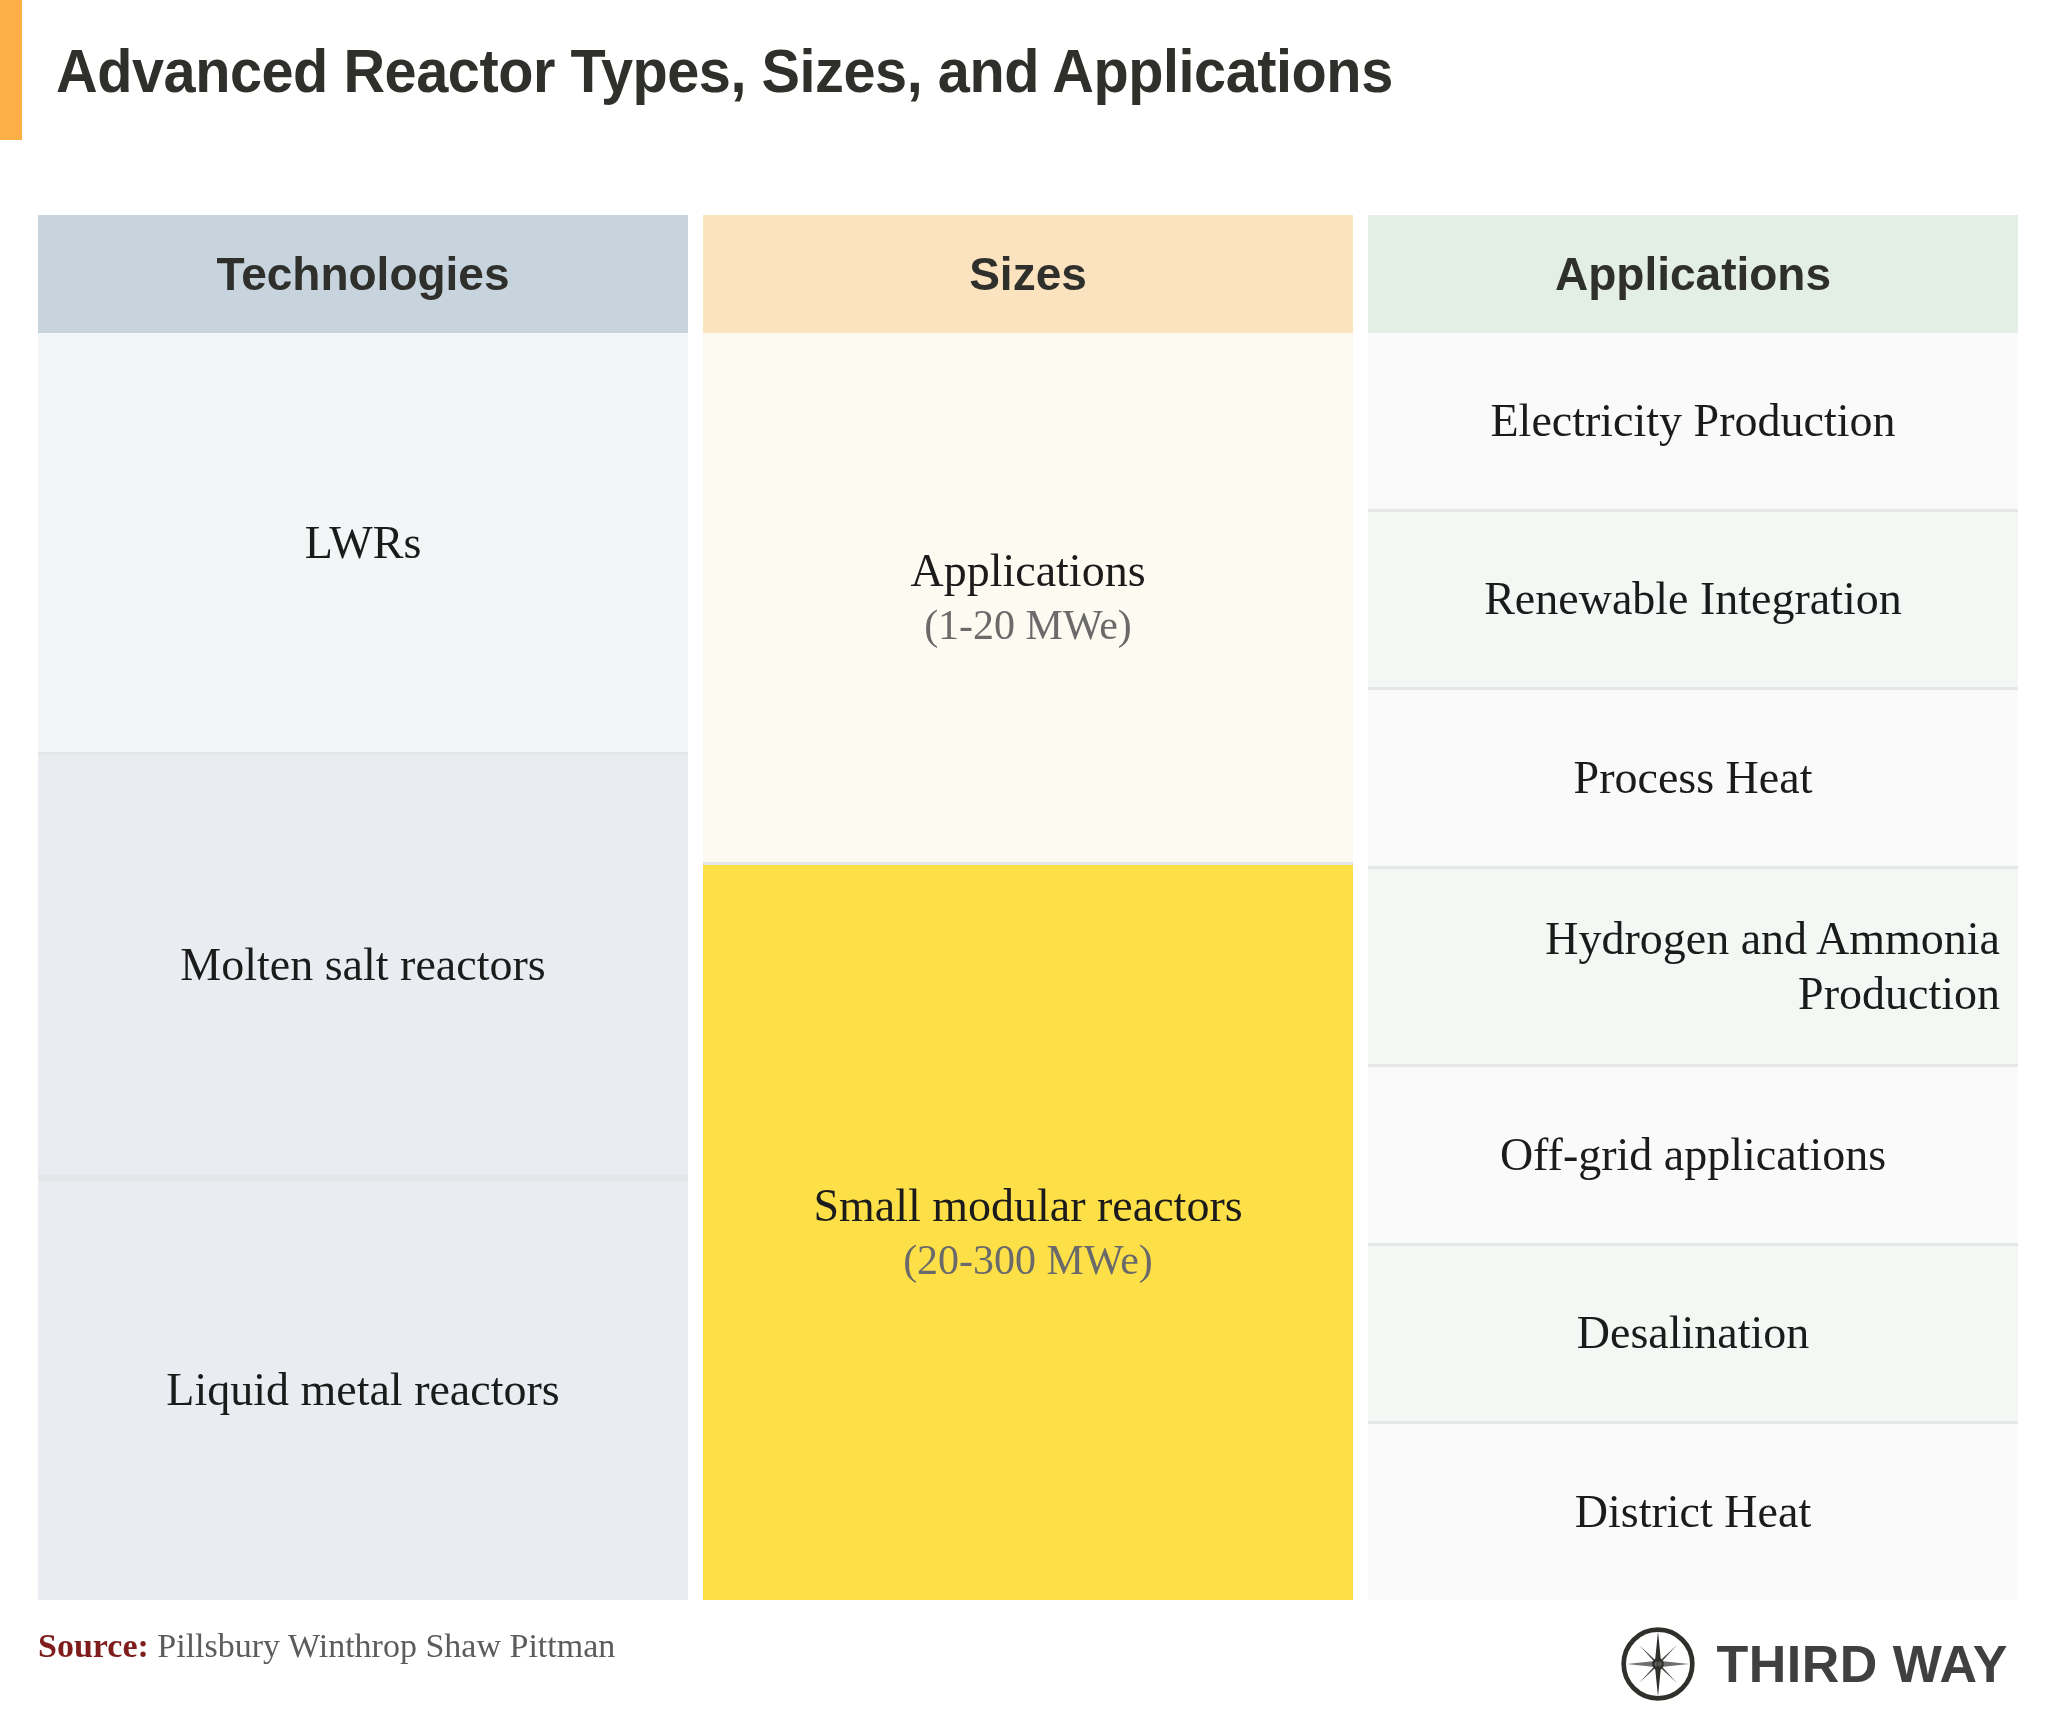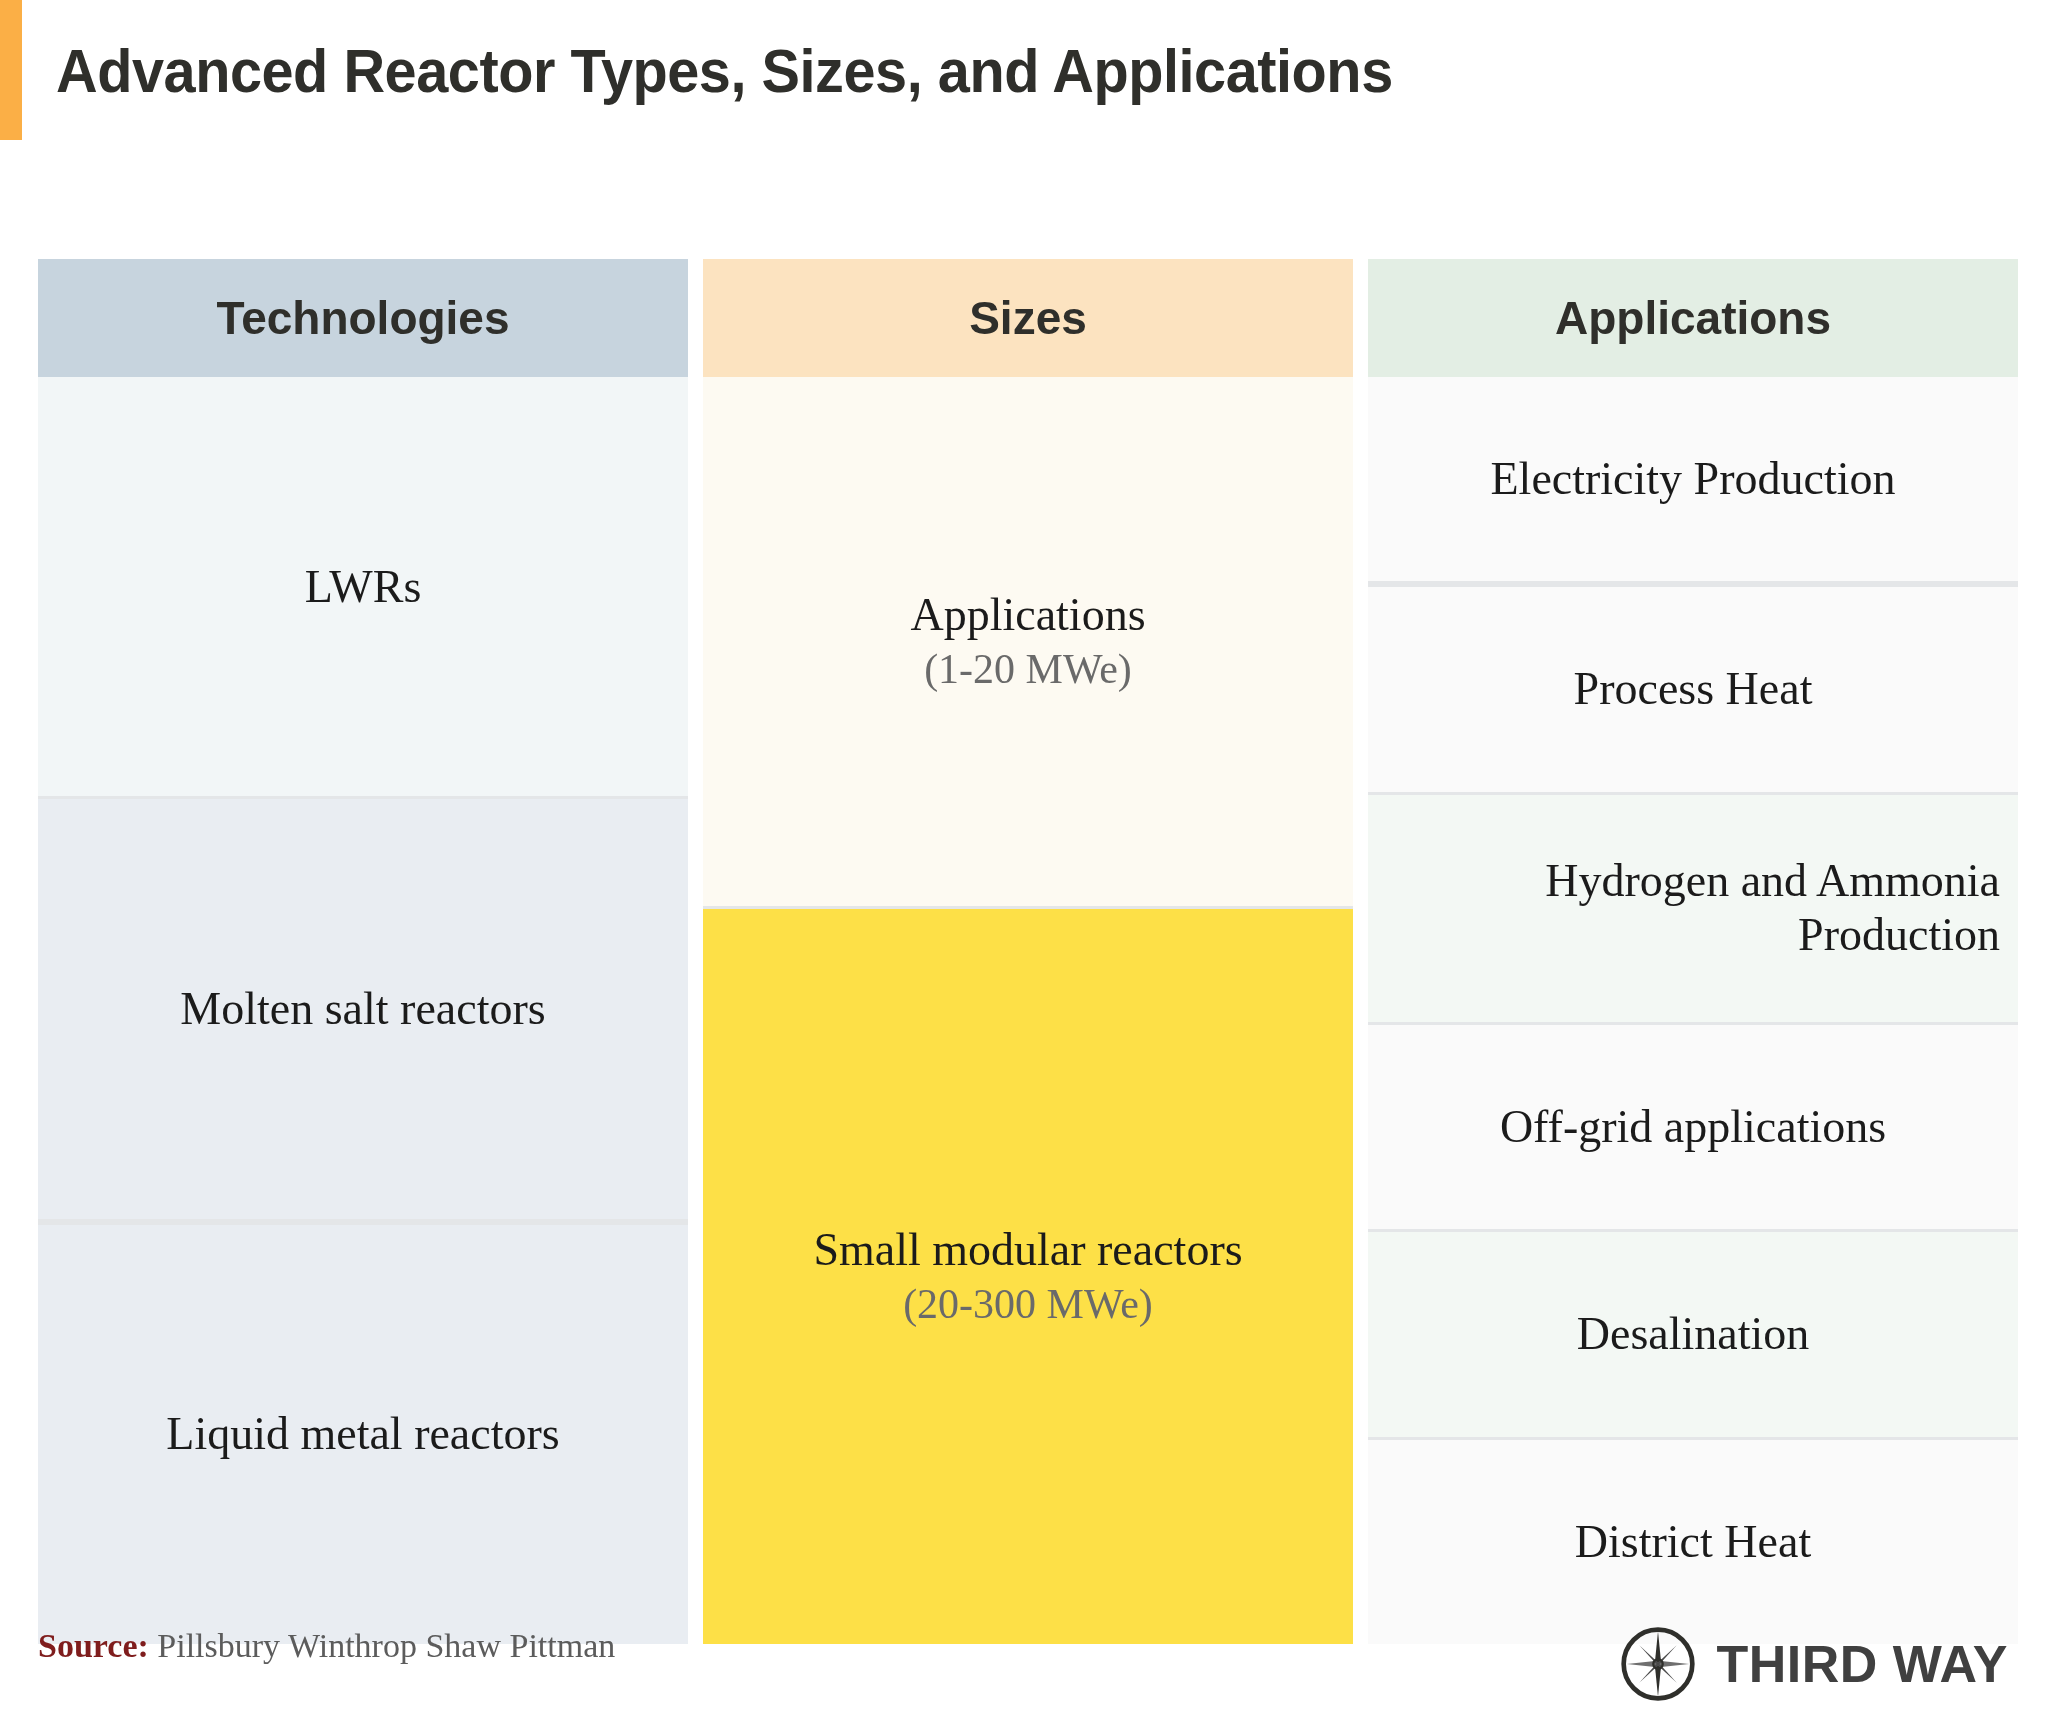--- a/index.html
+++ b/index.html
@@ -42,21 +42,20 @@
 
   
   .table-wrap {
     position: absolute;
     left: 38px;
     top: 215px;
     width: 1980px;
     height: 1385px;
     display: flex;
     gap: 15px;
-    margin-top: 44px;
   }
   .column {
     display: flex;
     flex-direction: column;
     flex: 1 1 0;
     min-width: 0;
   }
 
   .col-head {
     height: 118px;
@@ -186,20 +185,21 @@
         <div class="size-sub">(20-300 MWe)</div>
       </div>
     </div>
   </div>
 
   <div class="column">
     <div class="col-head head-app">Applications</div>
     <div class="col-body">
       <div class="cell app-cell app-a" style="flex:1 1 0">Electricity Production</div>
       <div class="sep"></div>
+      <div class="cell app-cell app-b" style="flex:1 1 0">Renewable Integration</div>
       <div class="sep"></div>
       <div class="cell app-cell app-a" style="flex:1 1 0">Process Heat</div>
       <div class="sep"></div>
       <div class="cell app-cell app-b" style="flex:1.12 1 0">Hydrogen and Ammonia Production</div>
       <div class="sep"></div>
       <div class="cell app-cell app-a" style="flex:1 1 0">Off-grid applications</div>
       <div class="sep"></div>
       <div class="cell app-cell app-b" style="flex:1 1 0">Desalination</div>
       <div class="sep"></div>
       <div class="cell app-cell app-a" style="flex:1 1 0">District Heat</div>

